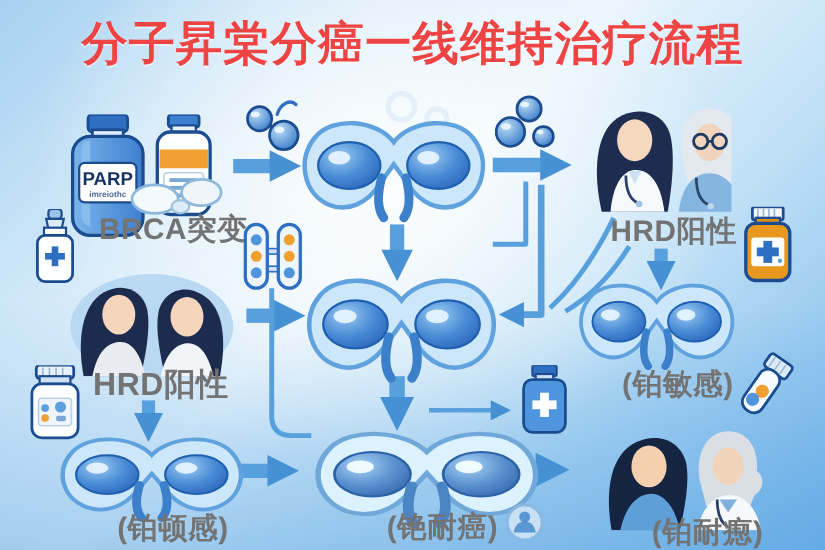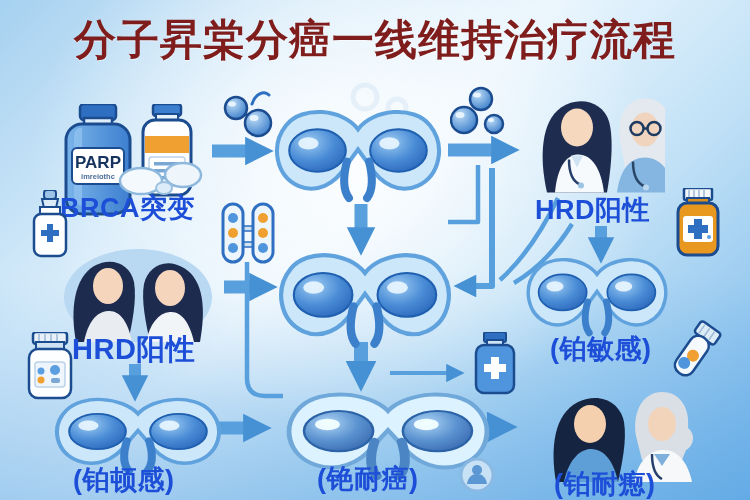--- a/index.html
+++ b/index.html
@@ -7,25 +7,25 @@
     width:750px;height:500px;overflow:hidden;position:relative;
     font-family:"Liberation Sans","DejaVu Sans",sans-serif;
     background:
       radial-gradient(ellipse at 46% 32%, rgba(255,255,255,.9), rgba(255,255,255,0) 55%),
       linear-gradient(180deg, rgba(90,167,228,0) 55%, rgba(80,158,224,.45) 100%),
       linear-gradient(135deg,#a6d1f0 0%, #d8ecfa 28%, #e9f5fd 45%, #bfe0f6 68%, #74b5ea 100%);
   }
   .abs{position:absolute;}
   #title{
     left:0;top:12px;width:750px;text-align:center;
-    font-size:42px;font-weight:900;color:#7f1d1d;letter-spacing:1px;
+    font-size:42px;font-weight:900;color:#ef4444;letter-spacing:1px;
     text-shadow:0 1px 0 rgba(255,255,255,.5);
   }
   .caption{
-    font-weight:900;color:#1d4ed8;font-size:27px;text-align:left;
+    font-weight:900;color:#737373;font-size:27px;text-align:right;
     letter-spacing:0.5px;white-space:nowrap;
   }
   svg{display:block;}
   .soft{filter:saturate(.8) brightness(1.05);}
   #arrow-layer{left:0;top:0;pointer-events:none;}
   .ghost{opacity:.18;}
 </style>
 </head>
 <body>
 
@@ -260,21 +260,21 @@
     <rect x="24" y="46" width="9" height="5" rx="2" fill="#7ba7d4"></rect>
   </svg>
 </div>
 
 <div class="abs" style="left:524px;top:252px">
   <svg width="146" height="86" viewBox="0 0 170 100" preserveAspectRatio="none">
     <use href="#ovary-shape" xlink:href="#ovary-shape"></use>
   </svg>
 </div>
 
-<div class="abs caption" style="left:550px;top:331px;width:135px">(铂敏感)</div>
+<div class="abs caption" style="left:532px;top:331px;width:135px">(铂敏感)</div>
 
 <div class="abs" style="left:666px;top:320px">
   <svg width="58" height="64" viewBox="0 0 58 64">
     <g transform="rotate(35 29 31)">
       <rect x="17" y="2" width="24" height="14" rx="3" fill="#dcebf8" stroke="#1c4c90" stroke-width="2.5"></rect>
       <line x1="22" y1="4" x2="22" y2="14" stroke="#9cb8d4" stroke-width="1.5"></line>
       <line x1="28" y1="4" x2="28" y2="14" stroke="#9cb8d4" stroke-width="1.5"></line>
       <line x1="34" y1="4" x2="34" y2="14" stroke="#9cb8d4" stroke-width="1.5"></line>
       <rect x="19" y="15" width="20" height="43" rx="9" fill="#f4fafe" stroke="#1c4c90" stroke-width="2.5"></rect>
       <circle cx="30" cy="36" r="6" fill="#f0a030"></circle>

